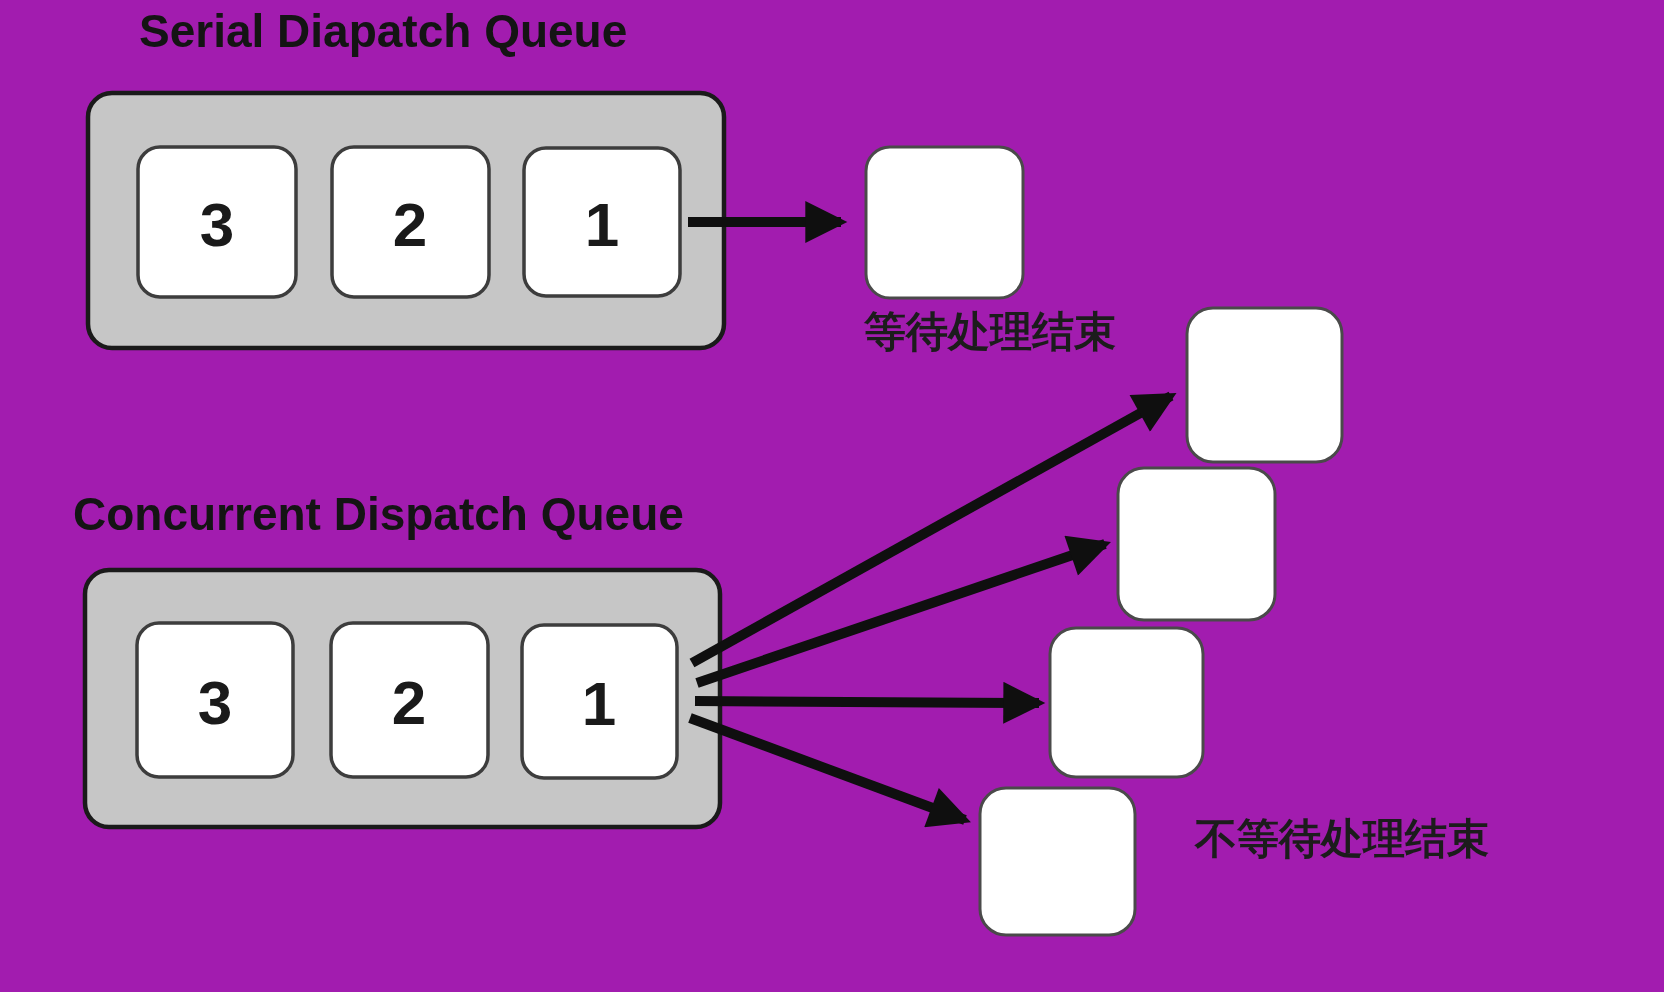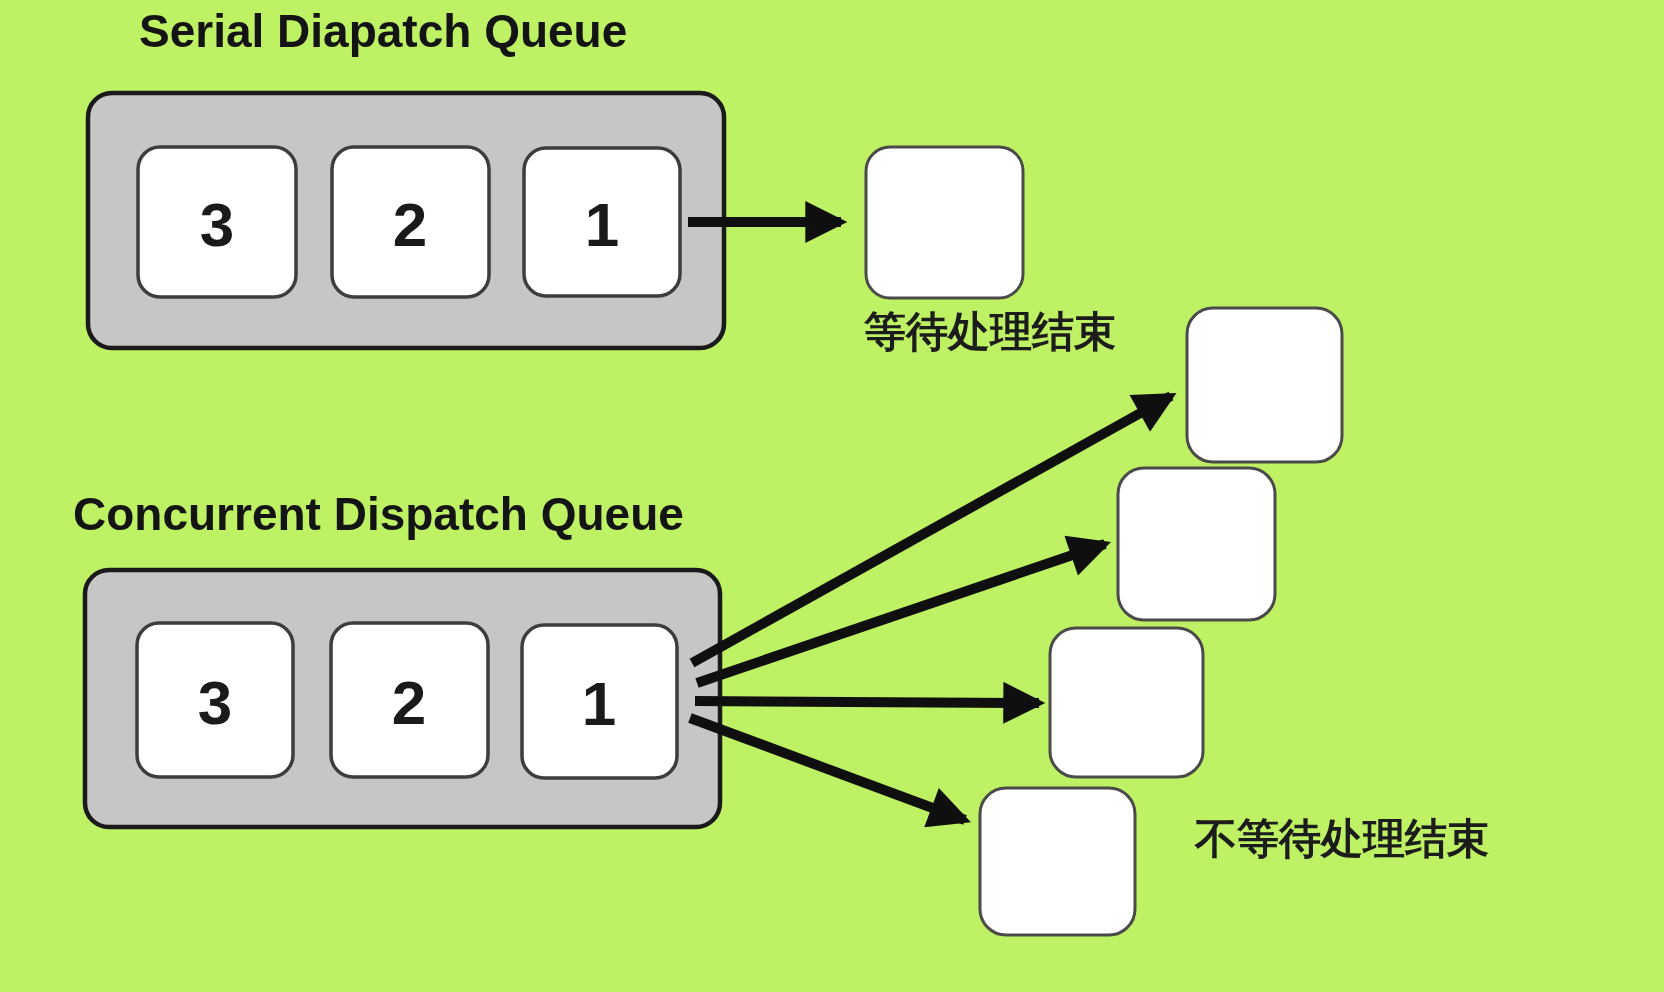--- a/index.html
+++ b/index.html
@@ -4,21 +4,21 @@
 <style>
   html, body {
     margin: 0;
     padding: 0;
     background: #fcfcfc;
   }
   .stage {
     position: relative;
     width: 1664px;
     height: 992px;
-    background: #bef264;
+    background: #a21caf;
     overflow: hidden;
     font-family: "Liberation Sans", "DejaVu Sans", sans-serif;
     text-align: right;
   }
   svg { display: block; }
 
   .title-text {
     font-family: "Liberation Sans", "DejaVu Sans", sans-serif;
     font-weight: bold;
     font-size: 46px;

